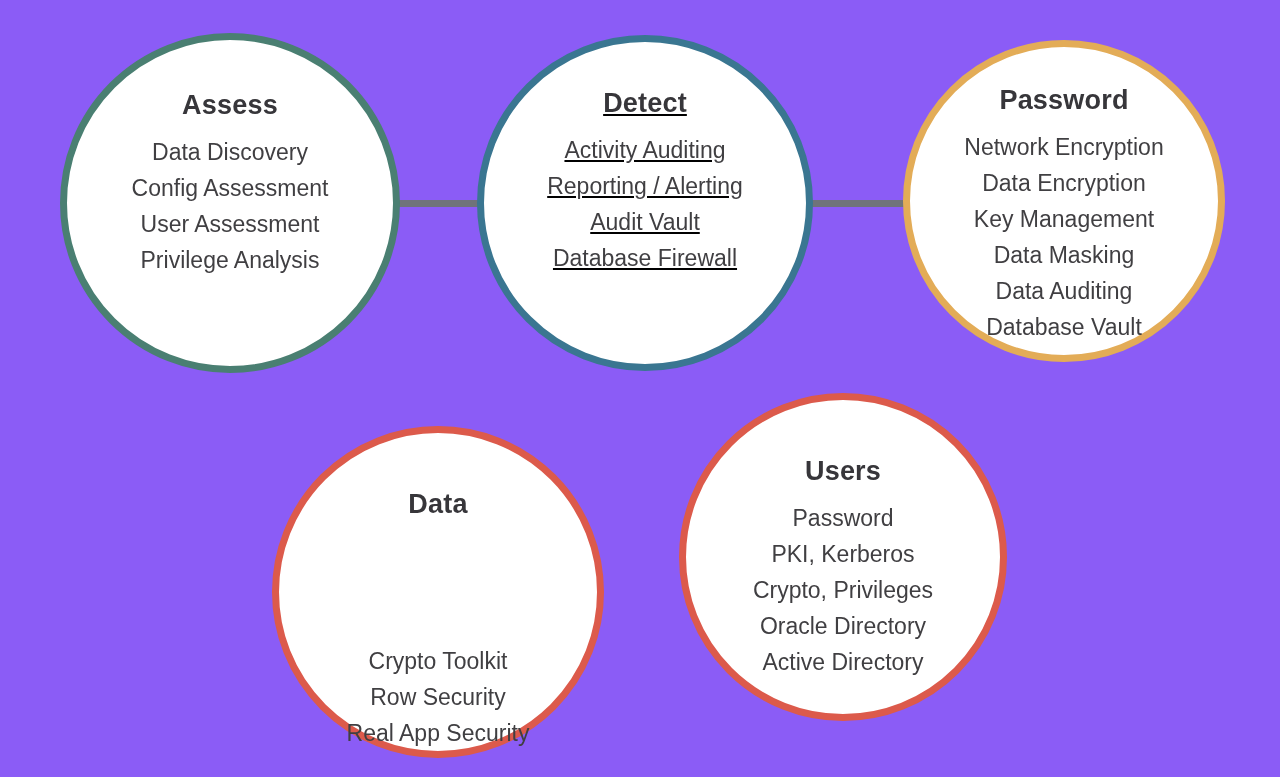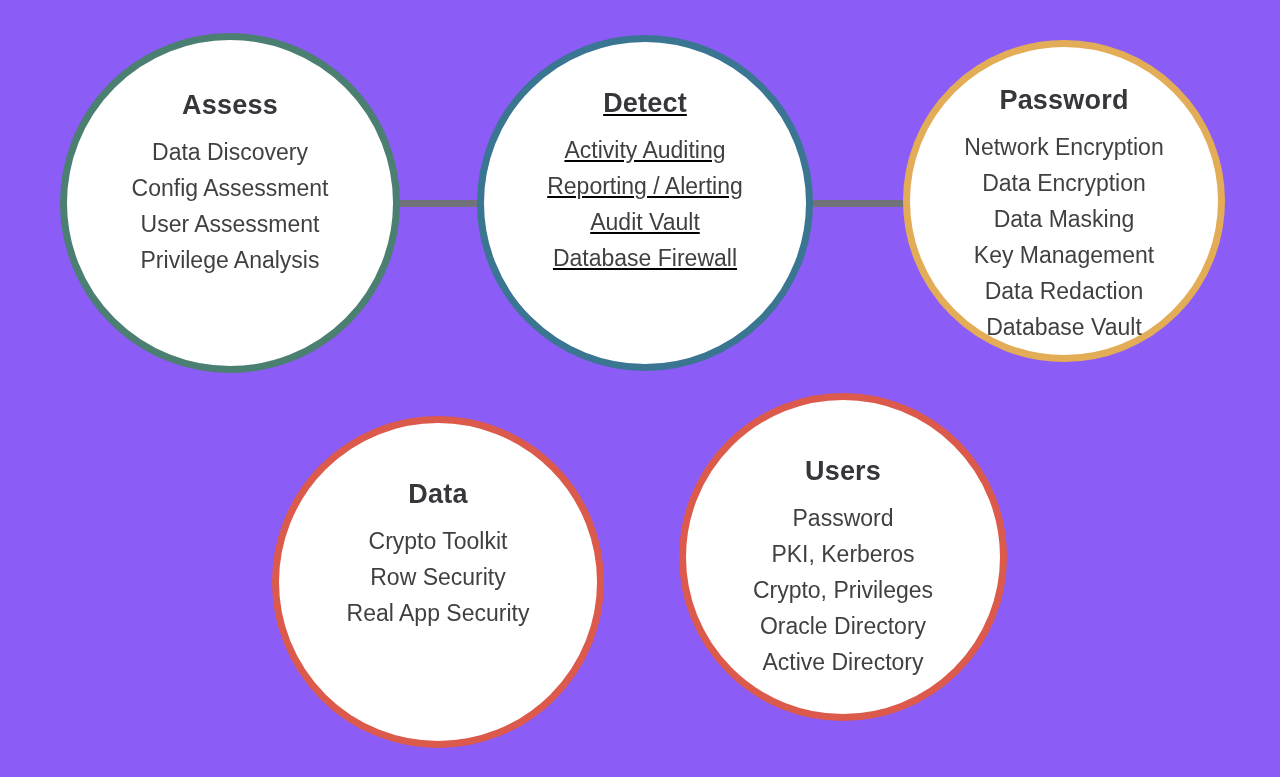--- a/index.html
+++ b/index.html
@@ -31,21 +31,21 @@
     background: #ffffff;
     z-index: 1;
     display: flex;
     flex-direction: column;
     align-items: center;
     text-align: center;
   }
   .c-assess  { left: 60px;  top: 33px;  width: 340px; height: 340px; padding-top: 48px; }
   .c-detect  { left: 477px; top: 35px;  width: 336px; height: 336px; padding-top: 44px; }
   .c-prevent { left: 903px; top: 40px;  width: 322px; height: 322px; padding-top: 36px; }
-  .c-data    { left: 272px; top: 416px; width: 332px; height: 332px; padding-top: 54px; }
+  .c-data    { left: 272px; top: 426px; width: 332px; height: 332px; padding-top: 54px; justify-content: space-between; }
   .c-users   { left: 679px; top: 393px; width: 328px; height: 328px; padding-top: 54px; }
   .circle-title {
     font-size: 27px;
     font-weight: bold;
     line-height: 34px;
     letter-spacing: 0.2px;
     color: #37363a;
     margin: 0 0 12px 0;
   }
   .circle-items {
@@ -85,23 +85,23 @@
       <li>Audit Vault</li>
       <li>Database Firewall</li>
     </ul>
   </div>
 
   <div class="circle c-prevent" style="border-color: rgb(227, 172, 87);">
     <div class="circle-title">Password</div>
     <ul class="circle-items">
       <li>Network Encryption</li>
       <li>Data Encryption</li>
+      <li>Key Management</li>
       <li>Data Masking</li>
-      <li>Key Management</li>
-      <li>Data Redaction</li>
+      <li>Data Auditing</li>
       <li>Database Vault</li>
     </ul>
   </div>
 
   <div class="circle c-data" style="border-color: rgb(220, 90, 75);">
     <div class="circle-title">Data</div>
     <ul class="circle-items">
       <li>Crypto Toolkit</li>
       <li>Row Security</li>
       <li>Real App Security</li>

